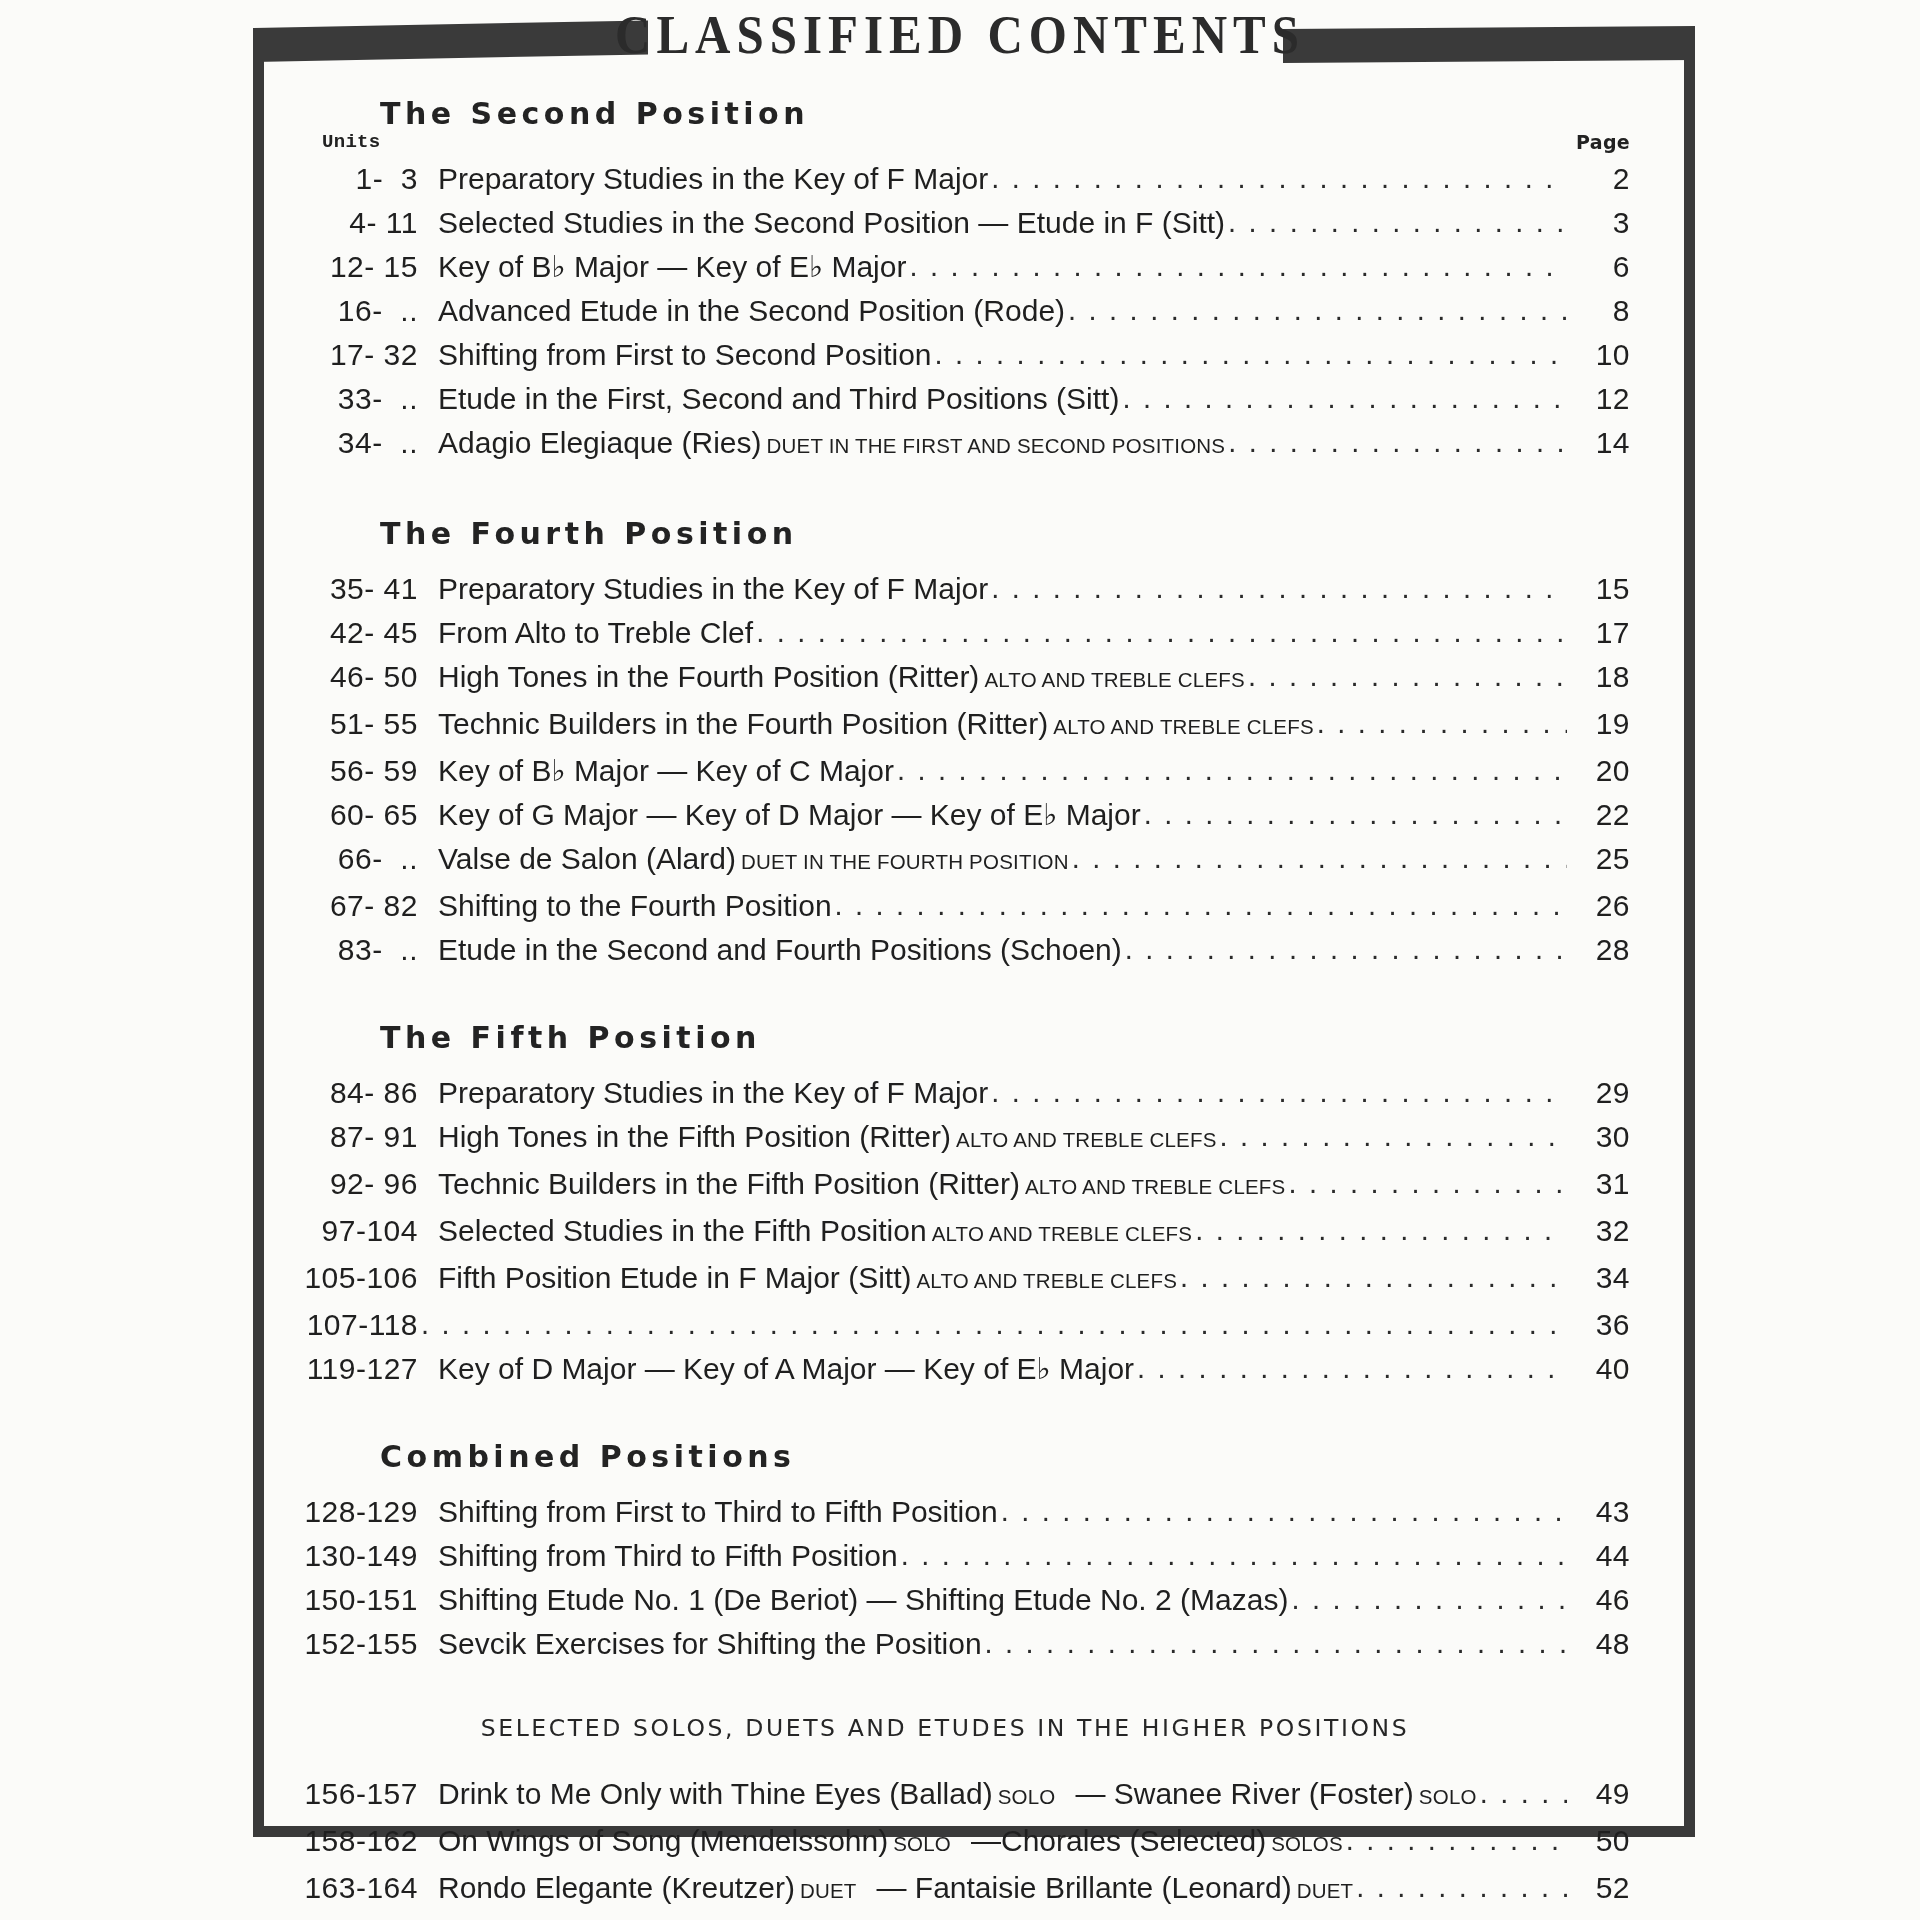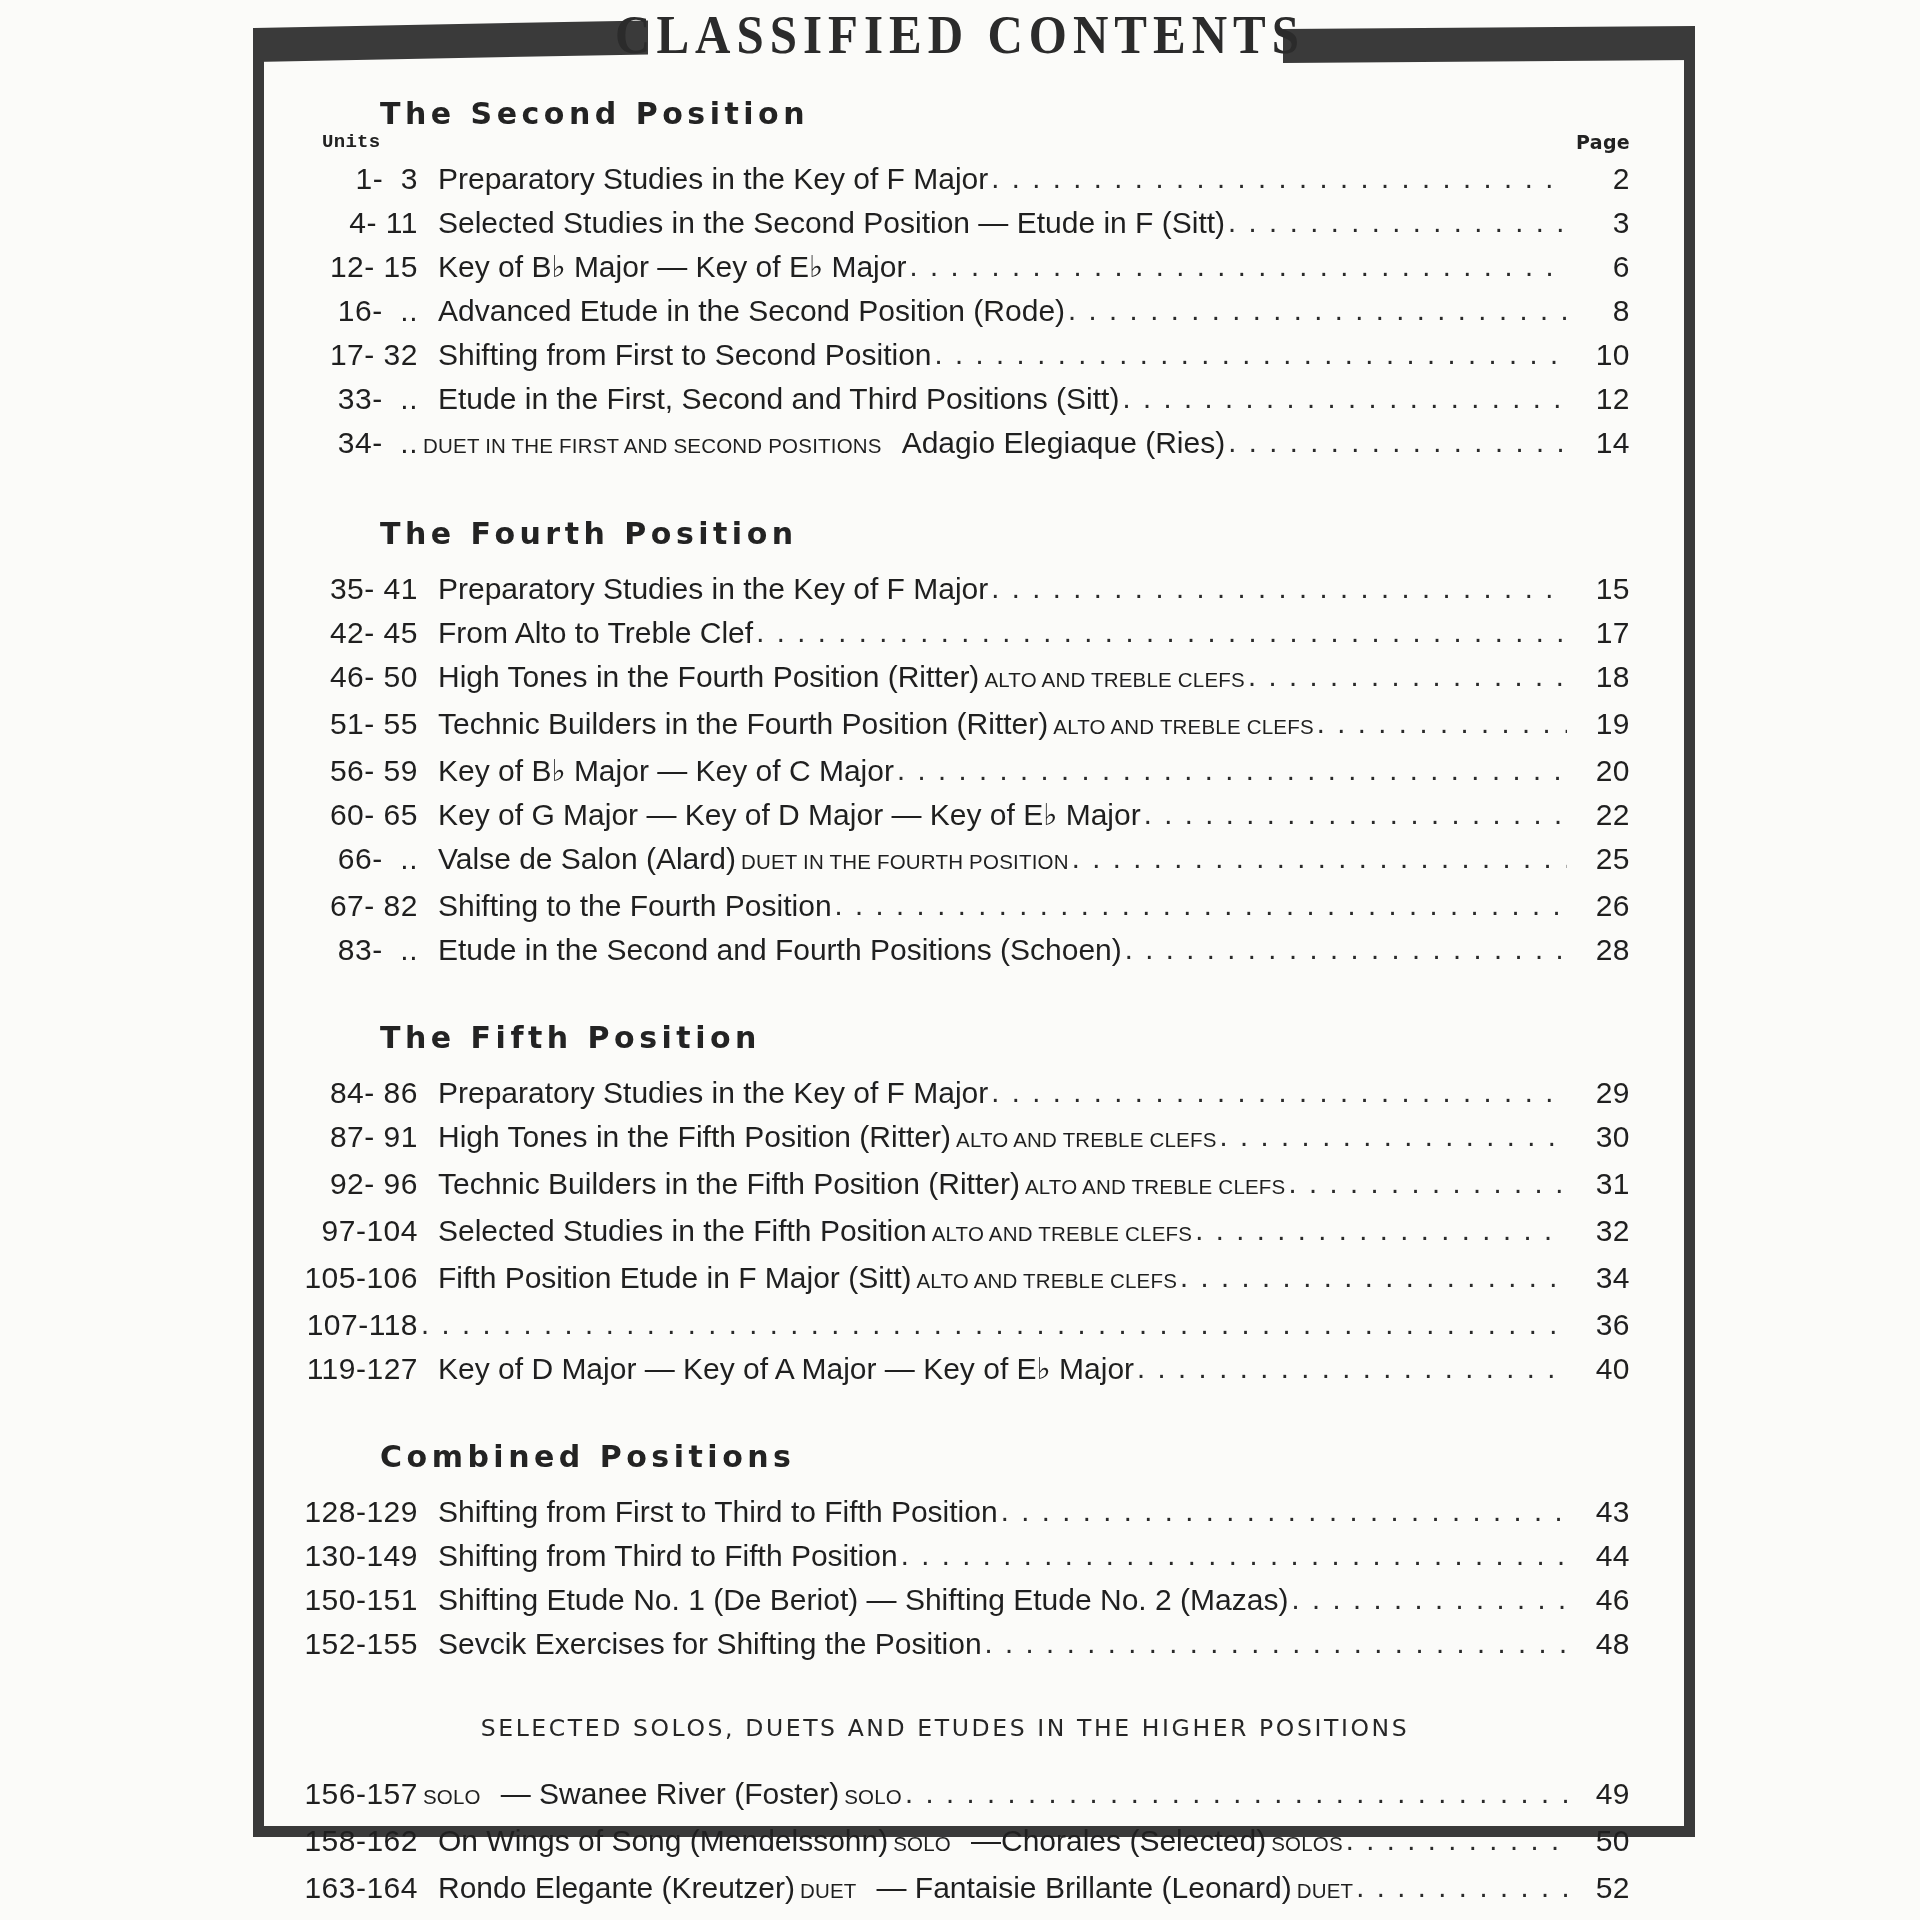--- a/index.html
+++ b/index.html
@@ -276,22 +276,22 @@
         <span class="pg">10</span>
       </div>
       <div class="entry">
         <span class="units">33-  ..</span>
         <span class="title">Etude in the First, Second and Third Positions (Sitt)</span>
         <span class="dots">. . . . . . . . . . . . . . . . . . . . . . . . . . . . . . . . . . . . . . . . . . . . . . . . . . . . . . . . . . . . . . . . . . . . . . . . . . . . . . . . . . . . . . . . . . </span>
         <span class="pg">12</span>
       </div>
       <div class="entry">
         <span class="units">34-  ..</span>
+        <span class="title">Adagio Elegiaque (Ries)</span>
         <span class="title sub">DUET IN THE FIRST AND SECOND POSITIONS</span>
-        <span class="title">Adagio Elegiaque (Ries)</span>
         <span class="dots">. . . . . . . . . . . . . . . . . . . . . . . . . . . . . . . . . . . . . . . . . . . . . . . . . . . . . . . . . . . . . . . . . . . . . . . . . . . . . . . . . . . . . . . . . . </span>
         <span class="pg">14</span>
       </div>
       <div class="gap-lg"></div>
       <div class="section-title">The Fourth Position</div>
       <div class="gap-sm"></div>
       <div class="entry">
         <span class="units">35- 41</span>
         <span class="title">Preparatory Studies in the Key of F Major</span>
         <span class="dots">. . . . . . . . . . . . . . . . . . . . . . . . . . . . . . . . . . . . . . . . . . . . . . . . . . . . . . . . . . . . . . . . . . . . . . . . . . . . . . . . . . . . . . . . . . </span>
@@ -421,20 +421,21 @@
         <span class="units">152-155</span>
         <span class="title">Sevcik Exercises for Shifting the Position</span>
         <span class="dots">. . . . . . . . . . . . . . . . . . . . . . . . . . . . . . . . . . . . . . . . . . . . . . . . . . . . . . . . . . . . . . . . . . . . . . . . . . . . . . . . . . . . . . . . . . </span>
         <span class="pg">48</span>
       </div>
       <div class="gap-lg"></div>
       <div class="solos-banner">SELECTED SOLOS, DUETS AND ETUDES IN THE HIGHER POSITIONS</div>
       <div class="gap-md"></div>
       <div class="entry">
         <span class="units">156-157</span>
+        <span class="title">Drink to Me Only with Thine Eyes (Ballad)</span>
         <span class="title sub">SOLO</span>
         <span class="title"> — Swanee River (Foster)</span>
         <span class="title sub">SOLO</span>
         <span class="dots">. . . . . . . . . . . . . . . . . . . . . . . . . . . . . . . . . . . . . . . . . . . . . . . . . . . . . . . . . . . . . . . . . . . . . . . . . . . . . . . . . . . . . . . . . . </span>
         <span class="pg">49</span>
       </div>
       <div class="entry">
         <span class="units">158-162</span>
         <span class="title">On Wings of Song (Mendelssohn)</span>
         <span class="title sub">SOLO</span>

